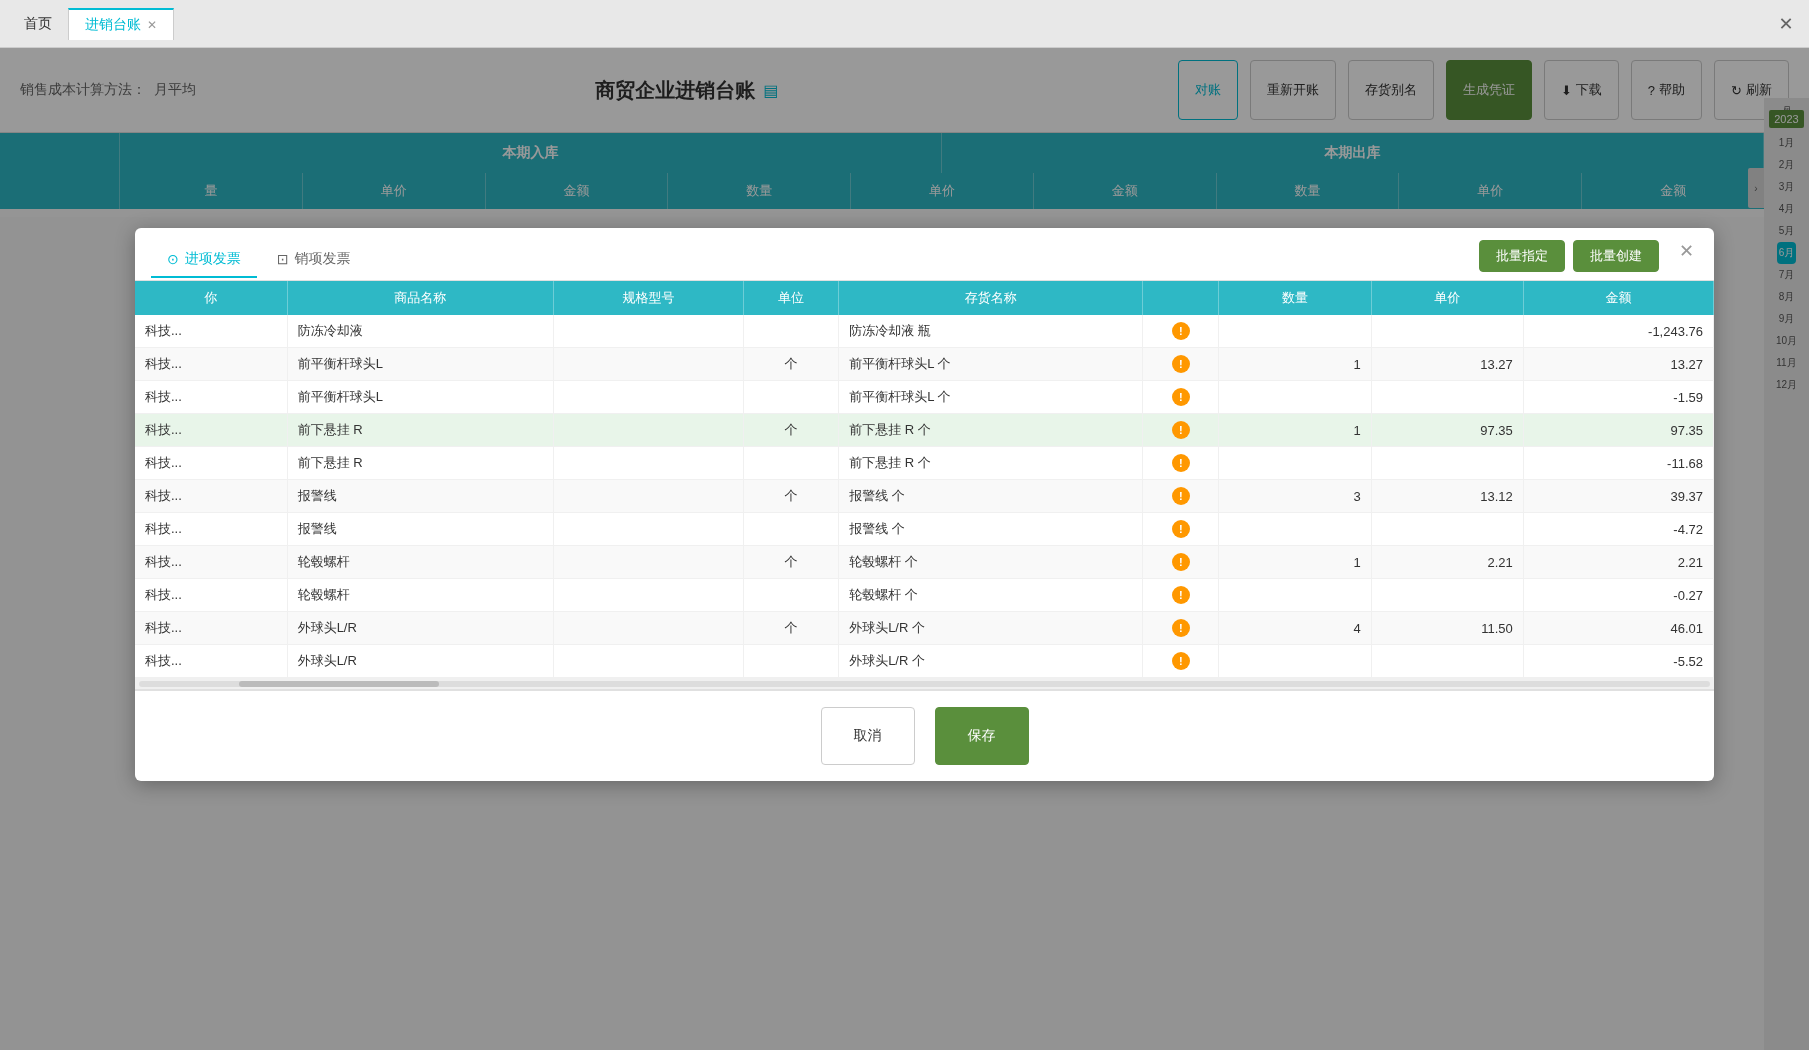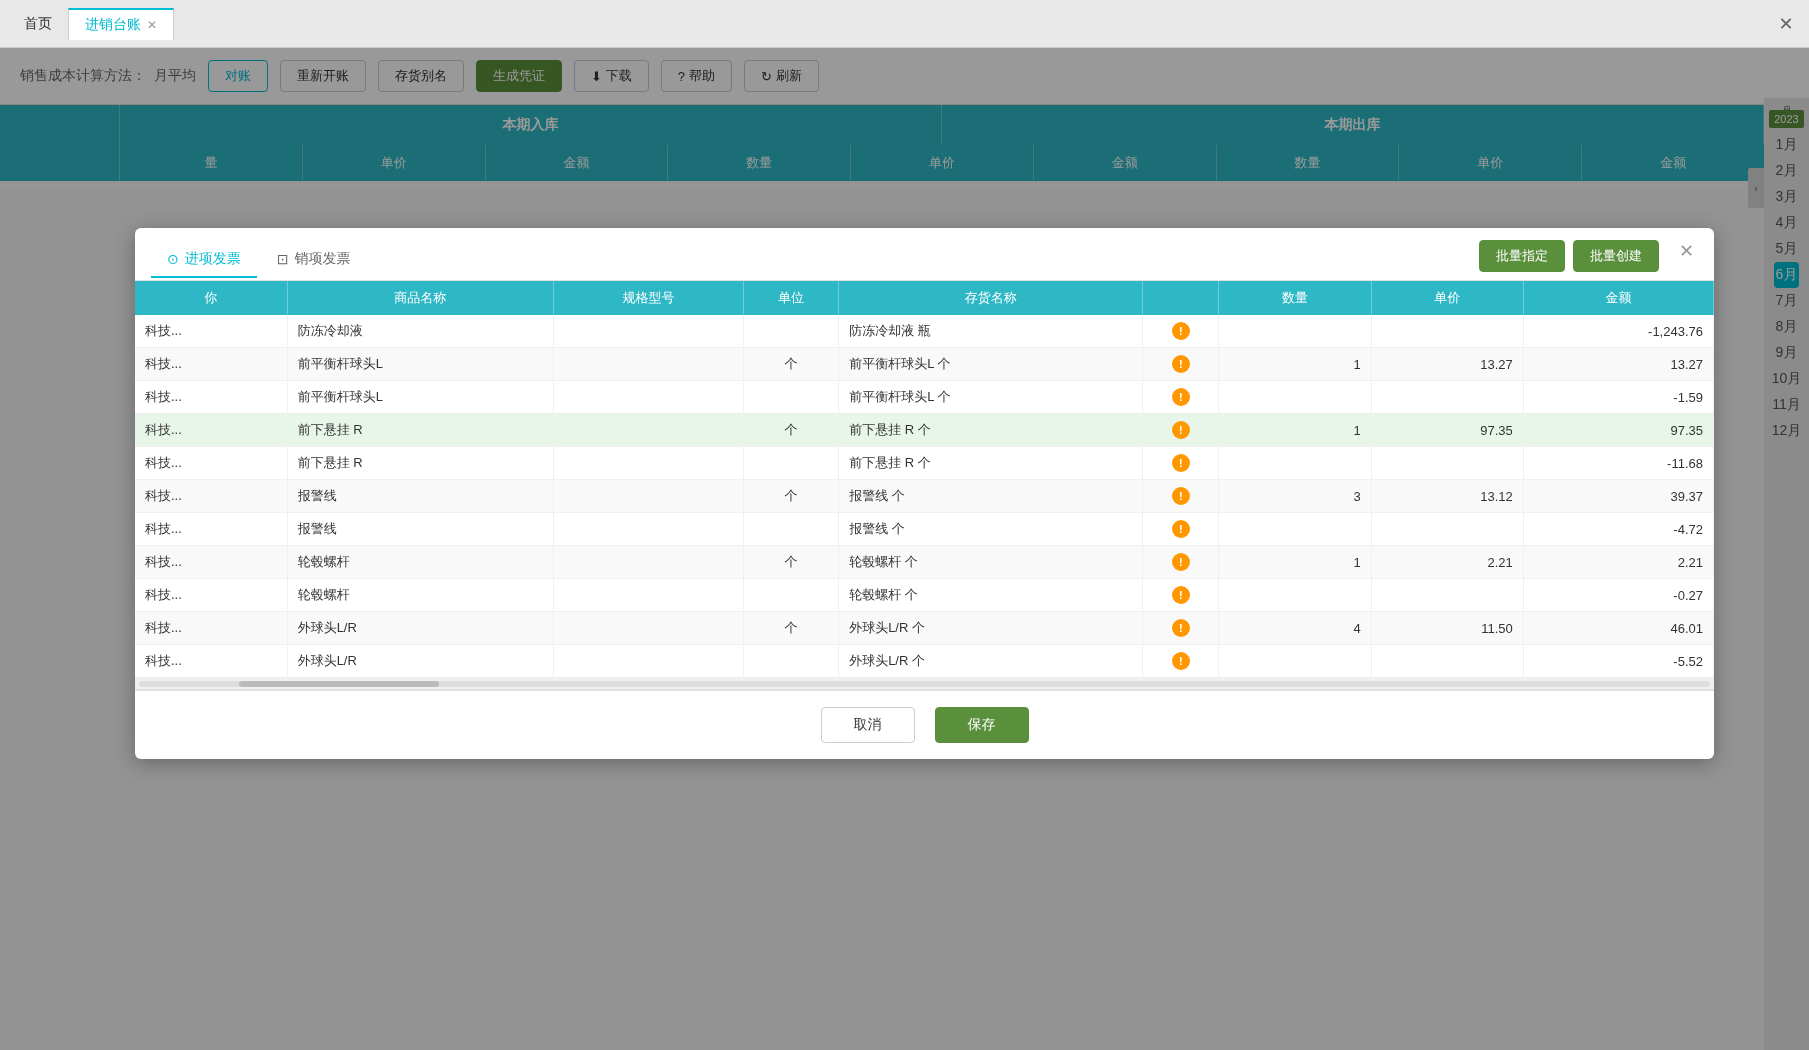--- a/index.html
+++ b/index.html
@@ -32,21 +32,21 @@
     .toolbar {
       display: flex; align-items: center; padding: 12px 20px; background: #fff;
       border-bottom: 1px solid #e0e0e0; gap: 12px;
     }
     .toolbar-title-area {
       flex: 1; display: flex; justify-content: center; align-items: center; gap: 8px;
     }
     .toolbar-title { font-size: 20px; font-weight: bold; color: #333; }
     .cost-method { font-size: 14px; color: #666; }
     .toolbar-btn {
-      padding: 6px 16px; border: 1px solid #ccc; background: #fff; border-radius: 4px;
+      padding: 20px 16px; border: 1px solid #ccc; background: #fff; border-radius: 4px;
       font-size: 13px; cursor: pointer; color: #333;
     }
     .toolbar-btn.primary { background: #5a8f3c; color: #fff; border-color: #5a8f3c; }
     .toolbar-btn.outline-teal { border-color: #00bcd4; color: #00bcd4; }
     .toolbar-btn-icon { display: flex; align-items: center; gap: 4px; }
 
     
     .overlay {
       position: absolute; top: 0; left: 0; right: 0; bottom: 0;
       background: rgba(0,0,0,0.4); z-index: 10;
@@ -117,28 +117,28 @@
       position: absolute; left: 100px; width: 200px; height: 6px;
       background: #bbb; border-radius: 3px;
     }
 
     
     .modal-footer {
       display: flex; justify-content: center; gap: 20px; padding: 16px;
       border-top: 1px solid #e0e0e0;
     }
     .footer-btn-cancel {
-      padding: 8px 32px; border: 1px solid #ccc; background: #fff;
+      padding: 19px 32px; border: 1px solid #ccc; background: #fff;
       border-radius: 4px; font-size: 14px; cursor: pointer; color: #333;
     }
     .footer-btn-save {
       padding: 8px 32px; border: 1px solid #5a8f3c; background: #5a8f3c;
       border-radius: 4px; font-size: 14px; cursor: pointer; color: #fff;
     }
-    .side-month { padding: 4px 2px; font-size: 14px; text-align: center; color: #555; cursor: pointer; }
+    .side-month { padding: 4px 2px; font-size: 10px; text-align: center; color: #555; cursor: pointer; }
     .side-month.active-month { background: #00bcd4; color: #fff; border-radius: 4px; }
   </style>
 </head>
 <body>
 
 <div class="tab-bar">
   <div class="tab-item">
     <span>首页</span>
   </div>
   <div class="tab-item active">
@@ -148,20 +148,24 @@
   <div class="window-close">✕</div>
 </div>
 
 <div class="main-area">
 
   <div class="toolbar">
     <span class="cost-method">
       <span>销售成本计算方法：</span>
       <span style="margin-left:4px;">月平均</span>
     </span>
+    <div class="toolbar-title-area">
+      <span class="toolbar-title">商贸企业进销台账</span>
+      <span style="color:#00bcd4; font-size:16px;">▤</span>
+    </div>
     <button class="toolbar-btn outline-teal">对账</button>
     <button class="toolbar-btn">重新开账</button>
     <button class="toolbar-btn">存货别名</button>
     <button class="toolbar-btn primary">生成凭证</button>
     <button class="toolbar-btn toolbar-btn-icon">
       <span>⬇</span>
       <span>下载</span>
     </button>
     <button class="toolbar-btn toolbar-btn-icon">
       <span>?</span>

